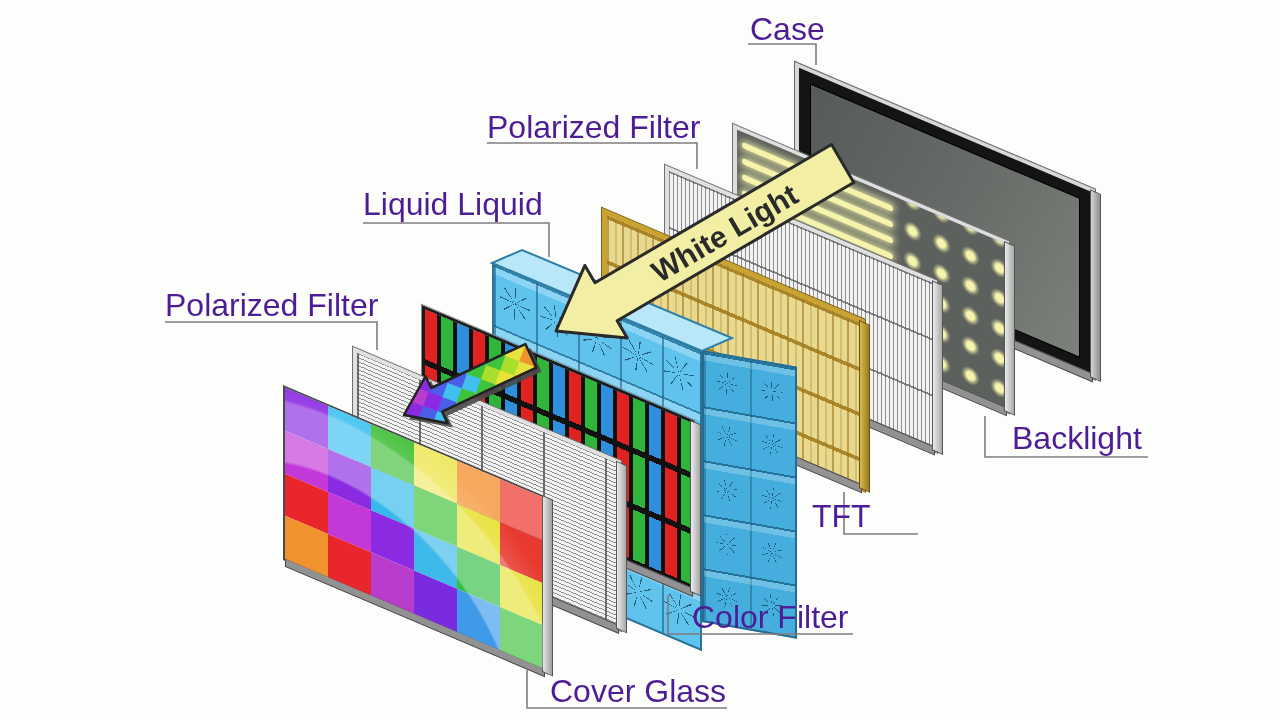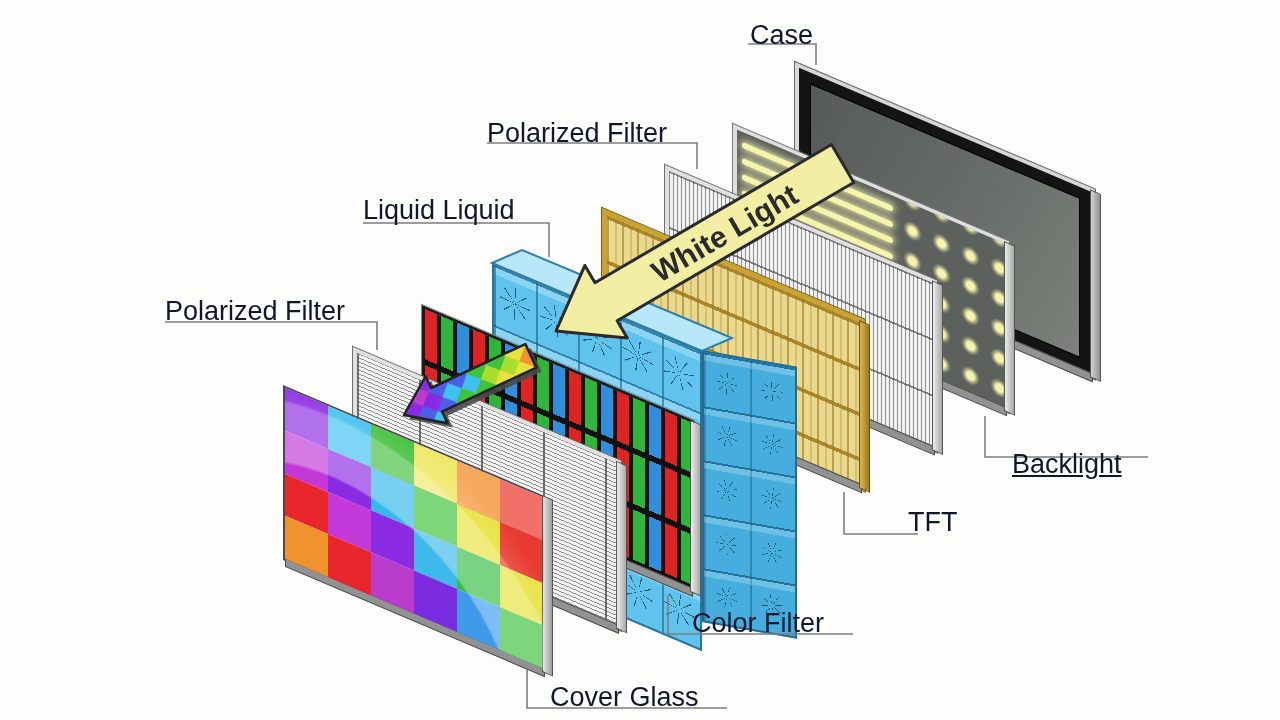--- a/index.html
+++ b/index.html
@@ -79,21 +79,21 @@
 
   
   .cover{left:283px;top:385px;width:262px;height:175px;z-index:18;
         border:2px solid #4a4a4a;}
   .mosaic{position:absolute;inset:0;display:grid;grid-template-columns:repeat(6,1fr);grid-template-rows:repeat(4,1fr);}
   .glare{position:absolute;inset:0;z-index:2;pointer-events:none;
         background:radial-gradient(circle 300px at 18% 150%,transparent 62%,rgba(255,255,255,.33) 63% 82%,rgba(255,255,255,.12) 83%,transparent 92%);}
   .cover::after{background:linear-gradient(to right,#e6e6e6,#9f9f9f);}
 
   
-  .lbl{position:absolute;z-index:60;font-size:27px;line-height:1.1;color:#0f172a;white-space:nowrap;margin-top:9px;}
+  .lbl{position:absolute;z-index:60;font-size:32px;line-height:1.1;color:#4c1d95;white-space:nowrap;}
   .lcd-title{position:absolute;left:162px;top:4px;z-index:60;font-size:118px;letter-spacing:-3px;
         color:#2a2a2a;font-weight:400;}
 
   
   #overlay{position:absolute;inset:0;z-index:50;pointer-events:none;}
 </style>
 </head>
 <body>
 
 <div id="canvas">
@@ -235,18 +235,18 @@
     <g transform="translate(404,415) rotate(-25)">
       <polygon points="3,6 39,-20 39,-7 143,-7 143,19 39,19 39,32" fill="#4a4a4a" opacity="0.9"></polygon>
       <polygon points="0,0 36,-26 36,-13 140,-13 140,13 36,13 36,26" fill="url(#rbp)" stroke="#222" stroke-width="2.5" stroke-linejoin="round"></polygon>
     </g>
   </svg>
 
   <div class="lbl" style="left:750px;top:12px;">Case</div>
   <div class="lbl" style="left:487px;top:110px;">Polarized Filter</div>
   <div class="lbl" style="left:363px;top:187px;">Liquid Liquid</div>
   <div class="lbl" style="left:165px;top:288px;">Polarized Filter</div>
-  <div class="lbl" style="left:1012px;top:441px;text-decoration:underline;">Backlight</div>
-  <div class="lbl" style="left:908px;top:499px;">TFT</div>
+  <div class="lbl" style="left:1012px;top:421px;">Backlight</div>
+  <div class="lbl" style="left:812px;top:499px;">TFT</div>
   <div class="lbl" style="left:692px;top:600px;">Color Filter</div>
   <div class="lbl" style="left:550px;top:674px;">Cover Glass</div>
 
 </div>
 
 </body></html>

